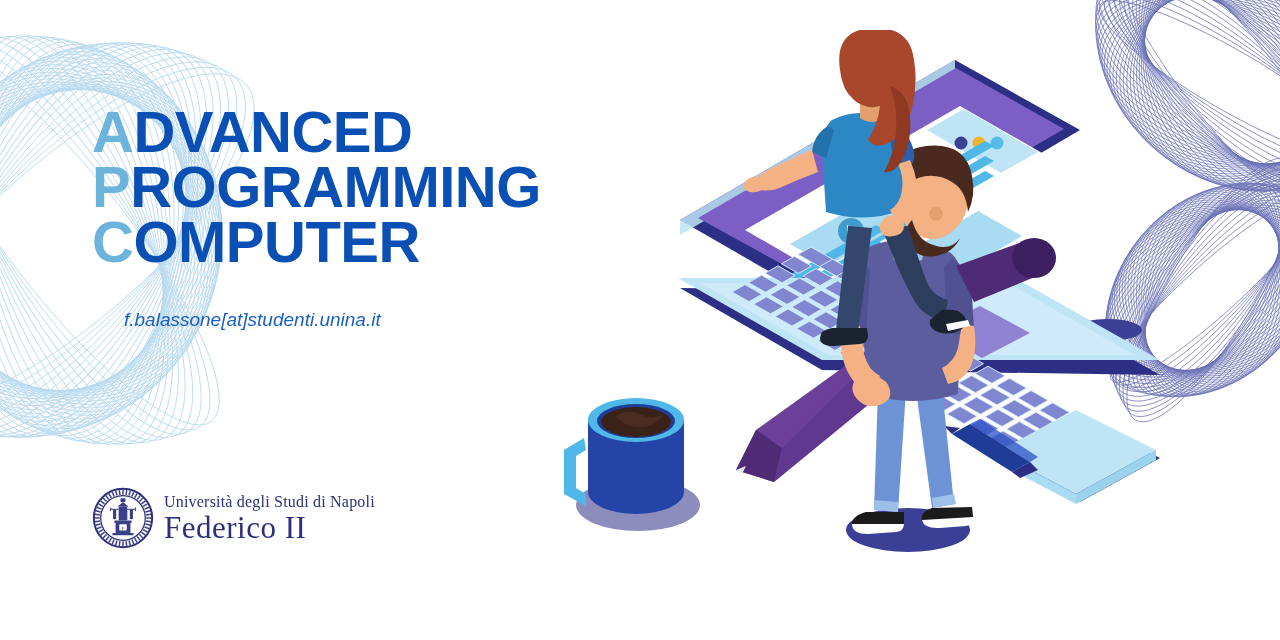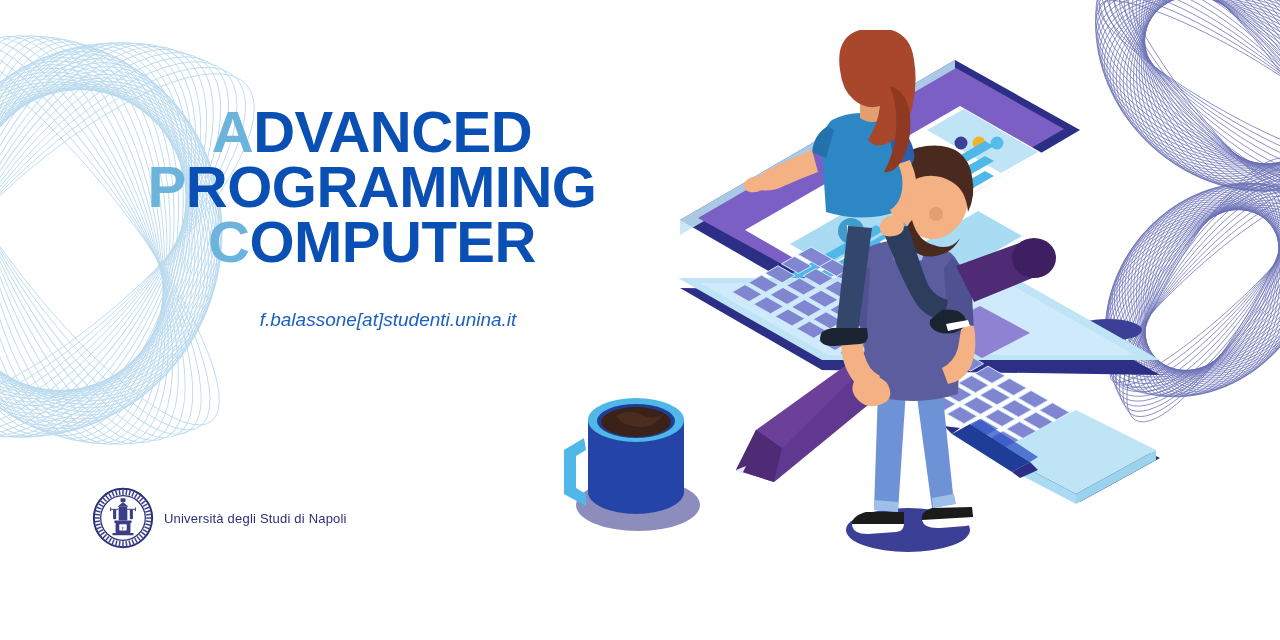--- a/index.html
+++ b/index.html
@@ -8,21 +8,20 @@
     width:1280px;height:640px;
     background:#ffffff;
     font-family:"Liberation Sans", sans-serif;
     overflow:hidden;
   }
   .slide{
     position:relative;
     width:1280px;height:640px;
     background:#ffffff;
     overflow:hidden;
-    text-align:center;
   }
 
   
   .wire{position:absolute;pointer-events:none;}
   .wire-left{left:-120px;top:-60px;width:480px;height:620px;}
   .wire-right{right:-60px;top:-40px;width:360px;height:520px;}
 
   
   .left-col{
     position:absolute;
@@ -61,22 +60,22 @@
 
   
   .logo{
     position:absolute;
     left:92px;top:487px;
     display:flex;align-items:center;gap:10px;
   }
   .logo-seal{width:62px;height:62px;flex:0 0 auto;}
   .logo-words{display:flex;flex-direction:column;line-height:1;}
   .logo-line1{
-    font-family:Liberation Sans, sans-serif;
-    font-size:13px;
+    font-family:Liberation Serif, serif;
+    font-size:16px;
     letter-spacing:0.2px;
     color:#2b2f7d;
     white-space:nowrap;
   }
   .logo-line2{
     font-family:"Liberation Serif", serif;
     font-size:31px;
     letter-spacing:0.5px;
     color:#2b2f7d;
     white-space:nowrap;
@@ -329,20 +328,21 @@
         <path d="M57 36 h13 M70 33 v6" stroke="#2b2f7d" stroke-width="1.6" fill="none"></path>
         <rect x="36" y="54" width="28" height="4" rx="1"></rect>
         <rect x="38" y="58" width="24" height="16" rx="1"></rect>
         <rect x="33" y="74" width="34" height="4" rx="1"></rect>
         <rect x="44" y="60" width="12" height="10" rx="1" fill="#ffffff"></rect>
         <text x="50" y="69" font-size="8" text-anchor="middle" fill="#2b2f7d" font-family="Liberation Serif, serif">F</text>
       </g>
     </svg>
     <div class="logo-words">
       <span class="logo-line1">Università degli Studi di Napoli</span>
+      <span class="logo-line2">Federico II</span>
     </div>
   </div>
 
   <svg class="illustration" viewBox="0 0 700 580" aria-hidden="true">
 
     <ellipse cx="548" cy="300" rx="34" ry="11" fill="#3b3f96"></ellipse>
     <ellipse cx="432" cy="282" rx="52" ry="17" fill="#3b3f96"></ellipse>
 
     <path d="M120 190 L395 30 L520 100 L245 262 Z" fill="#2d2f87"></path>
     <path d="M120 190 L395 30 L395 45 L120 205 Z" fill="#bfe4f5" opacity="0.85"></path>

